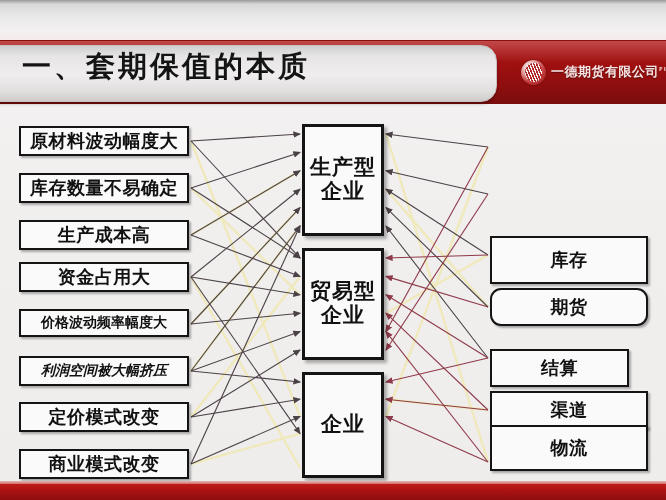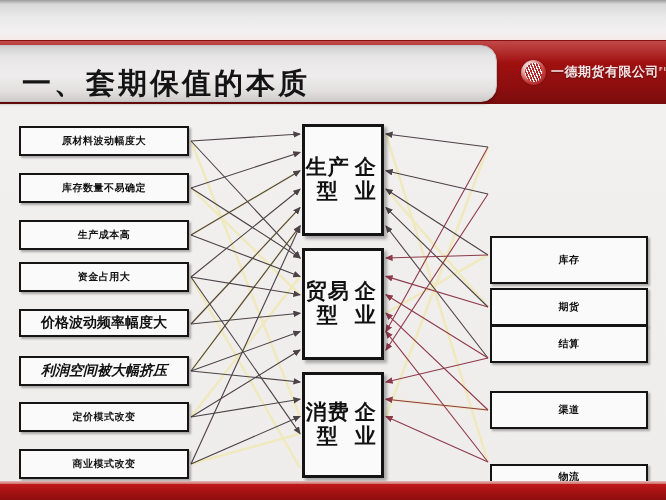--- a/index.html
+++ b/index.html
@@ -31,21 +31,21 @@
     background:linear-gradient(180deg,rgba(255,255,255,.22),rgba(255,255,255,0));
   }
   .title-plate{
     position:absolute;left:-10px;top:45px;width:505px;height:55px;
     border-radius:0 16px 16px 0;
     background:linear-gradient(180deg,#cfcfcf 0%,#e6e4e4 18%,#efeded 52%,#e2dfdf 82%,#cfcbcb 100%);
     border:1px solid #c6c2c2;
     box-shadow:0 2px 3px rgba(0,0,0,.28);
   }
   .title-text{
-    position:absolute;left:22px;top:61px;width:460px;height:44px;
+    position:absolute;left:22px;top:44px;width:460px;height:44px;
     line-height:44px;
     font-size:29px;font-weight:bold;color:#141414;
     letter-spacing:3px;white-space:nowrap;
   }
 
   
   .logo{
     position:absolute;left:521px;top:57px;width:132px;height:30px;
     display:flex;align-items:center;gap:5px;
   }
@@ -85,24 +85,24 @@
 
   .box{
     position:absolute;box-sizing:border-box;
     background:#fbfafa;
     border:2px solid #141414;
     box-shadow:2px 2px 2px rgba(0,0,0,.30);
     display:flex;align-items:center;justify-content:center;
     color:#111;font-weight:bold;text-align:center;
     line-height:1.12;
   }
-  .box-side{font-size:10px;letter-spacing:.5px;}
+  .box-side{font-size:18px;letter-spacing:.5px;}
   .box-side.long{font-size:14px;letter-spacing:0px;}
   .box-mid{
-    font-size:21px;letter-spacing:1px;flex-direction:row;
+    font-size:21px;letter-spacing:1px;flex-direction:column;
     border-width:3px;
     box-shadow:3px 3px 3px rgba(0,0,0,.30);
   }
   .box-mid span{display:block;}
 </style>
 </head>
 <body>
 
 <div id="slide">
 
@@ -213,35 +213,34 @@
 
   <div class="box box-mid" style="left:302px;top:124px;width:82px;height:112px;">
     <span>生产型</span>
     <span>企业</span>
   </div>
   <div class="box box-mid" style="left:302px;top:248px;width:82px;height:112px;">
     <span>贸易型</span>
     <span>企业</span>
   </div>
   <div class="box box-mid" style="left:302px;top:372px;width:82px;height:106px;">
-    <span>消费型</span>
     <span>企业</span>
   </div>
 
   <div class="box box-side" style="left:490px;top:236px;width:158px;height:48px;">
     <span>库存</span>
   </div>
-  <div class="box box-side" style="left:490px;top:288px;width:158px;height:38px;">
+  <div class="box box-side" style="left:490px;top:288px;width:158px;height:38px;border-radius:11px;">
     <span>期货</span>
   </div>
-  <div class="box box-side" style="left:490px;top:325px;width:158px;height:38px;">
+  <div class="box box-side" style="left:490px;top:349px;width:139px;height:38px;">
     <span>结算</span>
   </div>
   <div class="box box-side" style="left:490px;top:391px;width:158px;height:38px;align-items:center;">
     <span>渠道</span>
   </div>
-  <div class="box box-side" style="left:490px;top:464px;width:158px;height:26px;">
+  <div class="box box-side" style="left:490px;top:425px;width:158px;height:46px;">
     <span>物流</span>
   </div>
 
   <div class="bottom-rule"></div>
   <div class="bottom-red"></div>
 </div>
 
 </body></html>

